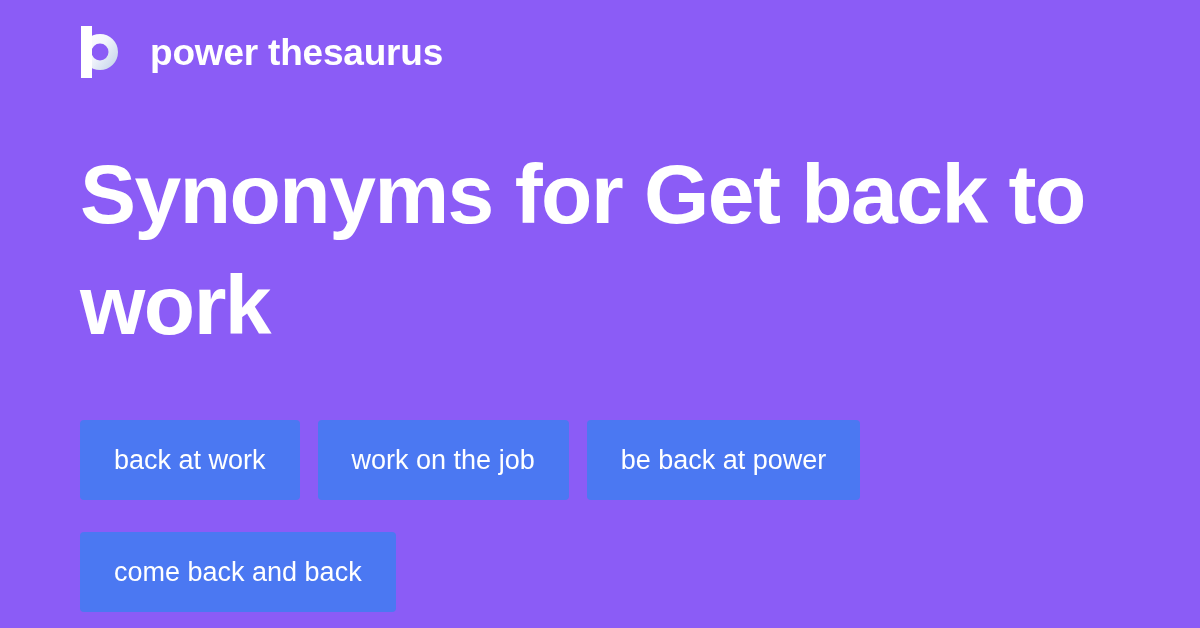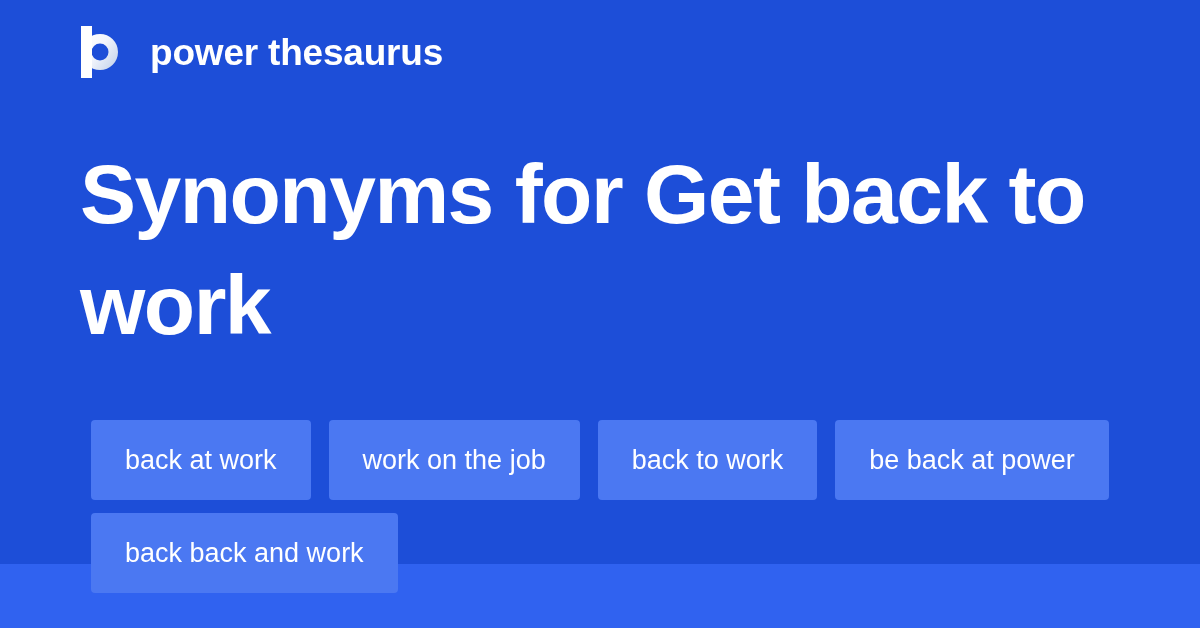--- a/index.html
+++ b/index.html
@@ -13,22 +13,22 @@
 
   body {
     background: #3062f0;
     font-family: "Liberation Sans", "DejaVu Sans", sans-serif;
     -webkit-font-smoothing: antialiased;
   }
 
   .page {
     position: relative;
     width: 1200px;
-    height: 564px;
-    background: #1d4ed8;
+    height: 628px;
+    background: #8b5cf6;
   }
 
   
   .brand {
     position: absolute;
     left: 80px;
     top: 26px;
     display: flex;
     align-items: center;
     gap: 24px;
@@ -59,26 +59,26 @@
     color: #ffffff;
     font-size: 84px;
     font-weight: 700;
     line-height: 111px;
     letter-spacing: -1.5px;
   }
 
   
   .chips {
     position: absolute;
-    left: 91px;
+    left: 80px;
     top: 420px;
     width: 1040px;
     display: flex;
     flex-wrap: wrap;
-    gap: 13px 18px;
+    gap: 32px 18px;
   }
 
   .chip {
     background: #4b78f2;
     color: #ffffff;
     border: none;
     border-radius: 4px;
     height: 80px;
     padding: 0 34px;
     display: inline-flex;
@@ -115,18 +115,17 @@
       <rect x="1" y="0" width="11" height="52" fill="#ffffff"></rect>
     </svg>
     <span class="brand-name">power thesaurus</span>
   </div>
 
   <h1 class="headline">Synonyms for Get back to work</h1>
 
   <div class="chips">
     <button class="chip">back at work</button>
     <button class="chip">work on the job</button>
-    <button class="chip">back to work</button>
     <button class="chip">be back at power</button>
-    <button class="chip">back back and work</button>
+    <button class="chip">come back and back</button>
   </div>
 
 </div>
 
 </body></html>

